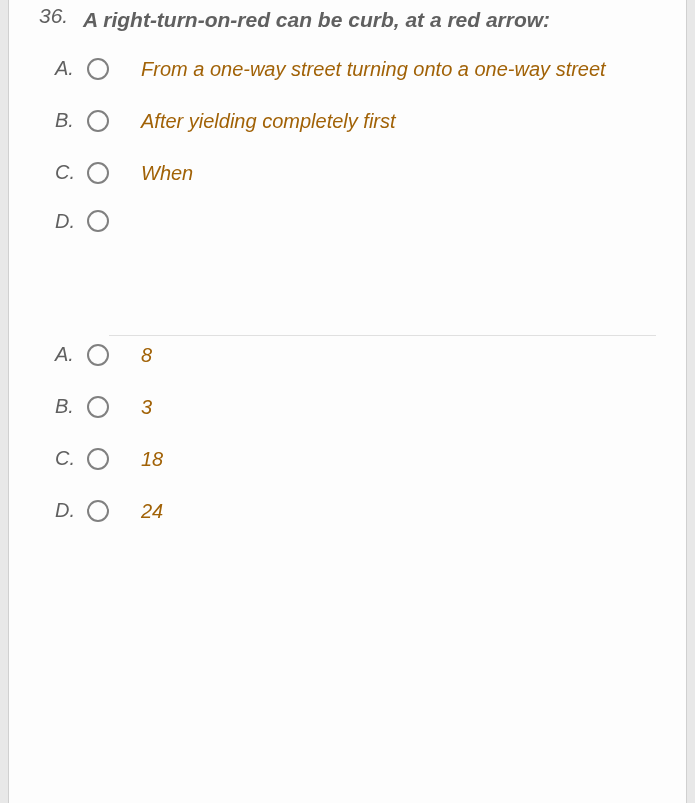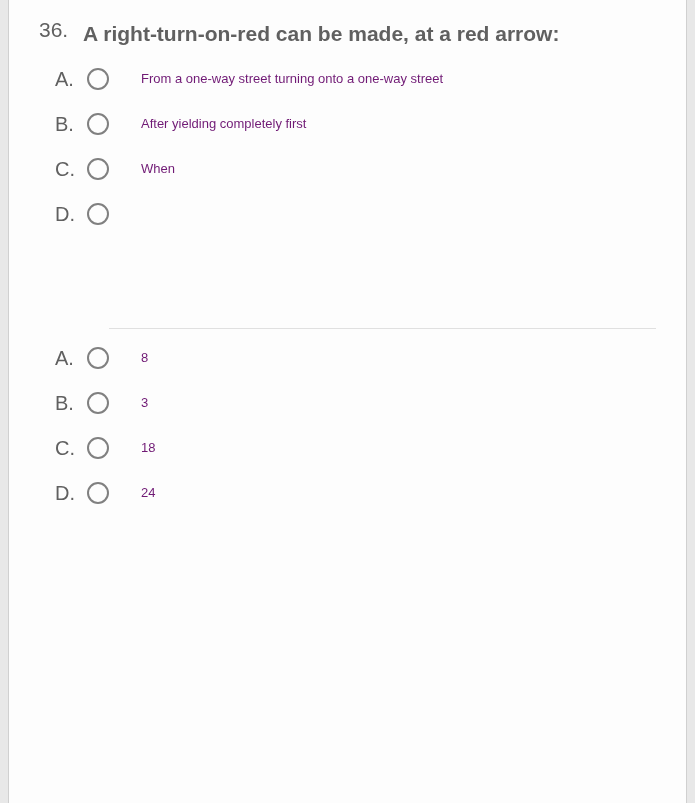--- a/index.html
+++ b/index.html
@@ -14,21 +14,22 @@
   }
   .page {
     background: #fdfdfd;
     margin: 0 8px;
     border-left: 1px solid #d0d0d0;
     border-right: 1px solid #d0d0d0;
     height: 100%;
     padding: 0;
   }
   .question-block {
-    padding: 18px 30px 40px 30px;
+    padding: 4px 30px 40px 30px;
+    font-style: italic;
   }
   .question-header {
     display: flex;
     align-items: flex-start;
     margin-bottom: 18px;
   }
   .q-num {
     color: #606060;
     font-size: 21px;
     width: 44px;
@@ -58,39 +59,39 @@
   .radio {
     width: 22px;
     height: 22px;
     border: 2.5px solid #808080;
     border-radius: 50%;
     flex-shrink: 0;
     margin-right: 32px;
     cursor: pointer;
   }
   .opt-text {
-    color: #701a75;
-    font-size: 13px;
+    color: #a16207;
+    font-size: 20px;
     line-height: 1.5;
   }
   .divider {
     border: none;
     border-top: 1px solid #e0e0e0;
     margin: 40px 30px 0 100px;
   }
 </style>
 </head>
 <body>
 
 <div class="page">
 
   <div class="question-block">
     <div class="question-header">
       <div class="q-num">36.</div>
-      <div class="q-text">A right-turn-on-red can be made, at a red arrow:</div>
+      <div class="q-text">A right-turn-on-red can be curb, at a red arrow:</div>
     </div>
     <div class="options">
       <div class="option-row">
         <div class="opt-letter">A.</div>
         <div class="radio"></div>
         <div class="opt-text">From a one-way street turning onto a one-way street</div>
       </div>
       <div class="option-row">
         <div class="opt-letter">B.</div>
         <div class="radio"></div>

